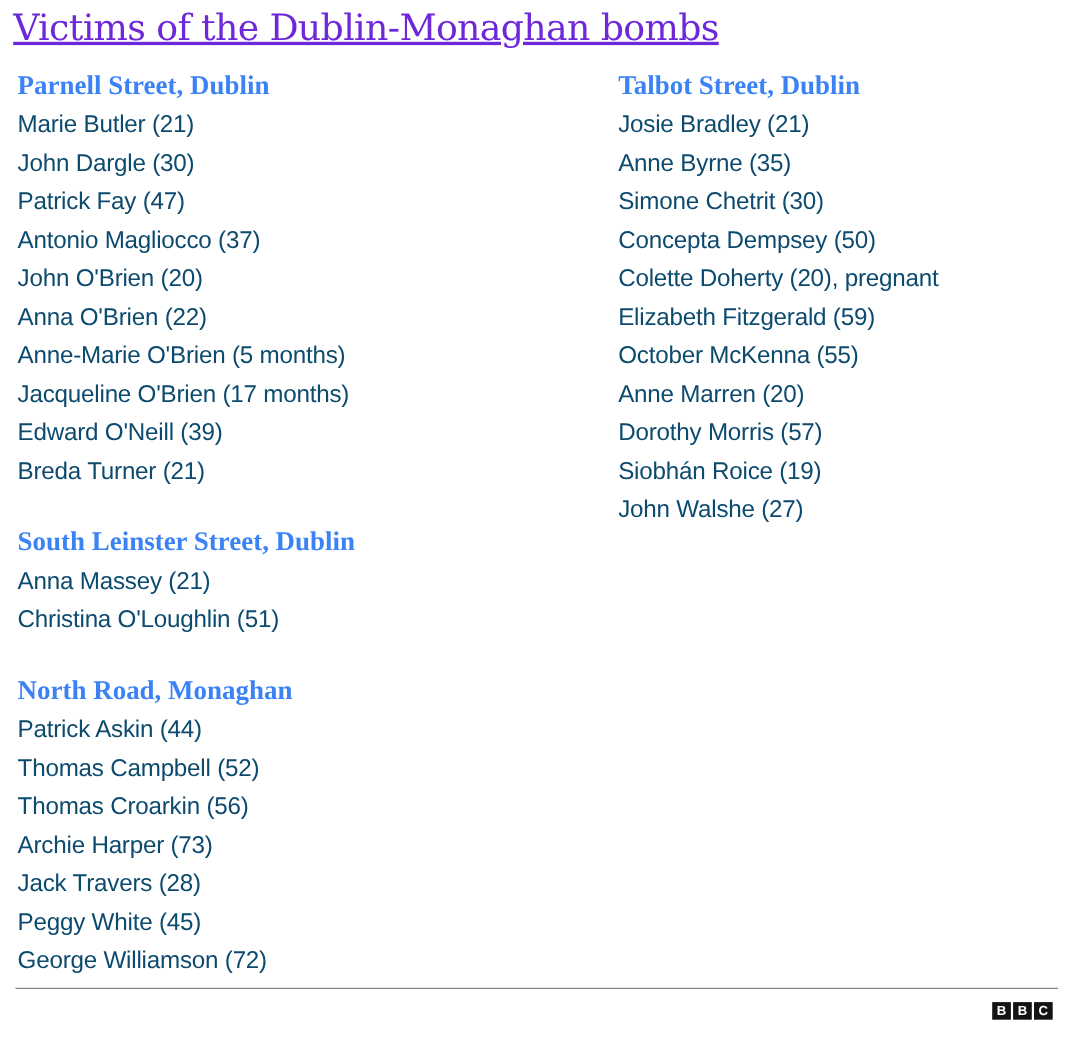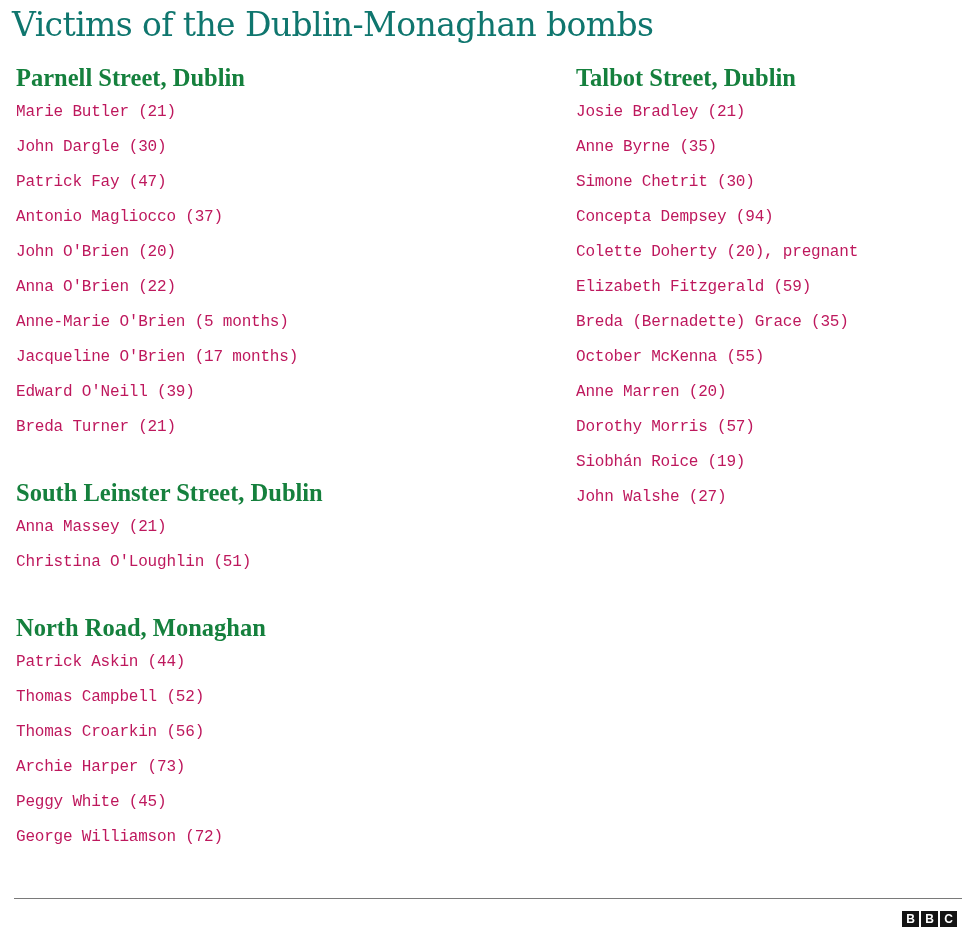--- a/index.html
+++ b/index.html
@@ -17,51 +17,52 @@
     .title {
       position: absolute;
       left: 12px;
       top: 3px;
       margin: 0;
       font-family: "DejaVu Serif", "Liberation Serif", serif;
       font-weight: normal;
       font-size: 33px;
       line-height: 44px;
       letter-spacing: -0.6px;
-      color: #0f766e;
+      color: #6d28d9;
       white-space: nowrap;
+      text-decoration: underline;
     }
     .col {
       position: absolute;
       top: 60px;
     }
     .col-left { left: 16px; }
-    .col-right { left: 576px; }
+    .col-right { left: 562px; }
     .section {
       margin: 0 0 30px 0;
     }
     .section-heading {
       font-family: "Liberation Serif", "DejaVu Serif", serif;
       font-weight: bold;
       font-size: 24.5px;
       line-height: 35px;
-      color: #15803d;
+      color: #3b82f6;
       margin: 0;
       white-space: nowrap;
     }
     .victim-list {
       list-style: none;
       margin: 0;
       padding: 0;
     }
     .victim {
-      font-family: Liberation Mono, monospace;
-      font-size: 16px;
+      font-family: Liberation Sans, sans-serif;
+      font-size: 22px;
       line-height: 35px;
-      color: #be185d;
+      color: #0c4a6e;
       white-space: nowrap;
       letter-spacing: -0.2px;
     }
     .divider {
       position: absolute;
       left: 14px;
       top: 898px;
       width: 948px;
       height: 0;
       border-top: 1.5px solid #7a7a7a;
@@ -116,39 +117,39 @@
     </ul>
   </section>
 
   <section class="section">
     <h2 class="section-heading">North Road, Monaghan</h2>
     <ul class="victim-list">
       <li class="victim">Patrick Askin (44)</li>
       <li class="victim">Thomas Campbell (52)</li>
       <li class="victim">Thomas Croarkin (56)</li>
       <li class="victim">Archie Harper (73)</li>
+      <li class="victim">Jack Travers (28)</li>
       <li class="victim">Peggy White (45)</li>
       <li class="victim">George Williamson (72)</li>
     </ul>
   </section>
 
 </div>
 
 <div class="col col-right">
 
   <section class="section">
     <h2 class="section-heading">Talbot Street, Dublin</h2>
     <ul class="victim-list">
       <li class="victim">Josie Bradley (21)</li>
       <li class="victim">Anne Byrne (35)</li>
       <li class="victim">Simone Chetrit (30)</li>
-      <li class="victim">Concepta Dempsey (94)</li>
+      <li class="victim">Concepta Dempsey (50)</li>
       <li class="victim">Colette Doherty (20), pregnant</li>
       <li class="victim">Elizabeth Fitzgerald (59)</li>
-      <li class="victim">Breda (Bernadette) Grace (35)</li>
       <li class="victim">October McKenna (55)</li>
       <li class="victim">Anne Marren (20)</li>
       <li class="victim">Dorothy Morris (57)</li>
       <li class="victim">Siobhán Roice (19)</li>
       <li class="victim">John Walshe (27)</li>
     </ul>
   </section>
 
 </div>
 

